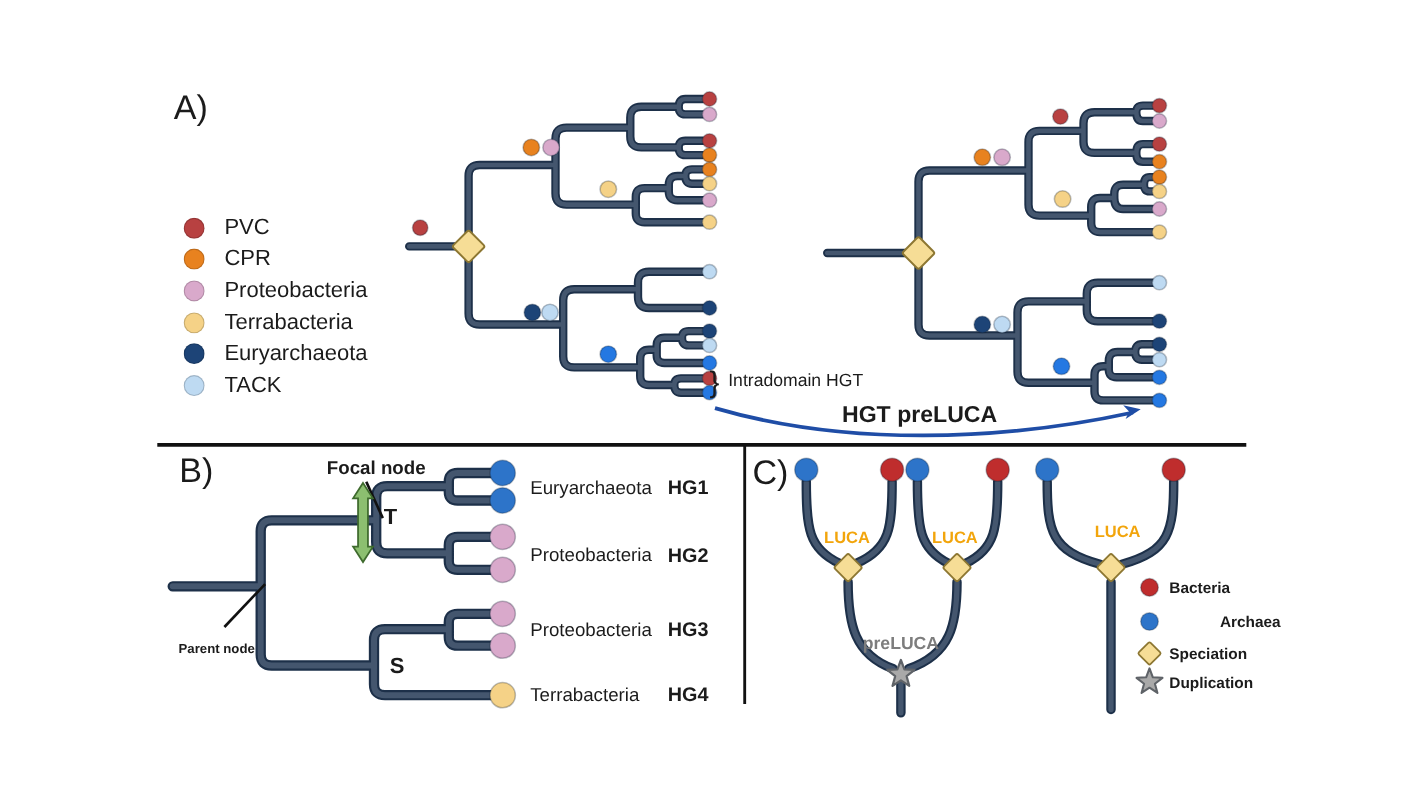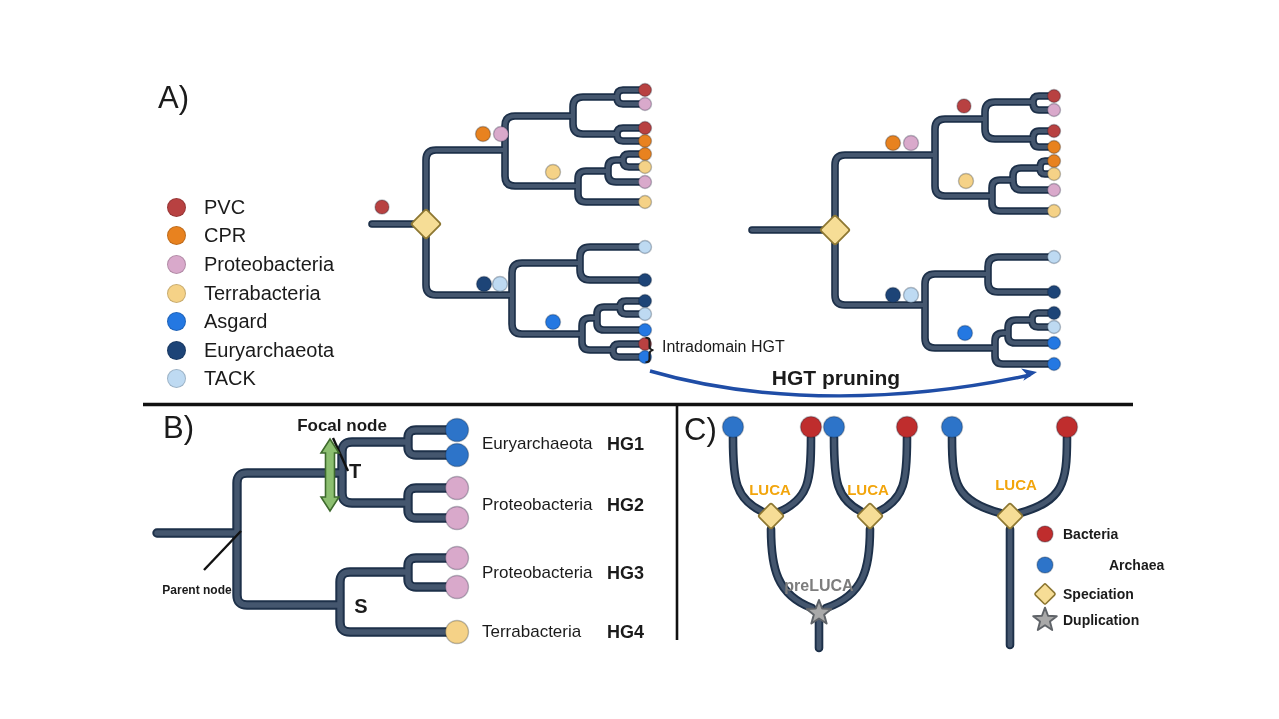--- a/index.html
+++ b/index.html
@@ -243,36 +243,32 @@
       </div>
     <div class="row">
       <span class="dotA" style="background-color: rgb(217, 169, 203);"></span>
       <span class="txt">Proteobacteria</span>
       </div>
     <div class="row">
       <span class="dotA" style="background-color: rgb(245, 210, 135);"></span>
       <span class="txt">Terrabacteria</span>
       </div>
     <div class="row">
-      <span class="dotA" style="background-color: rgb(36, 120, 226);"></span>
-      <span class="txt">Asgard</span>
-      </div>
-    <div class="row">
       <span class="dotA" style="background-color: rgb(29, 68, 119);"></span>
       <span class="txt">Euryarchaeota</span>
       </div>
     <div class="row">
       <span class="dotA" style="background-color: rgb(190, 218, 242);"></span>
       <span class="txt">TACK</span>
       </div>
   </div>
 
   <div class="lbl lm" style="left:645px;top:348px;font-size:27px;font-weight:400;">}</div>
   <div class="lbl lm" style="left:662px;top:347px;font-size:16px;">Intradomain HGT</div>
-  <div class="lbl c bold" style="left:836px;top:378px;font-size:21px;">HGT pruning</div>
+  <div class="lbl c bold" style="left:836px;top:378px;font-size:21px;">HGT preLUCA</div>
 
   <div class="lbl c bold" style="left:342px;top:426px;font-size:17px;">Focal node</div>
   <div class="lbl c bold" style="left:355px;top:471px;font-size:20px;">T</div>
   <div class="lbl c bold" style="left:197px;top:590px;font-size:12px;">Parent node</div>
   <div class="lbl c bold" style="left:361px;top:606px;font-size:20px;">S</div>
 
   <div class="lbl lm hgrow-taxon" style="left:482px;top:444px;">Euryarchaeota</div>
   <div class="lbl lm hgrow-hg" style="left:607px;top:444px;">HG1</div>
   <div class="lbl lm hgrow-taxon" style="left:482px;top:505px;">Proteobacteria</div>
   <div class="lbl lm hgrow-hg" style="left:607px;top:505px;">HG2</div>

